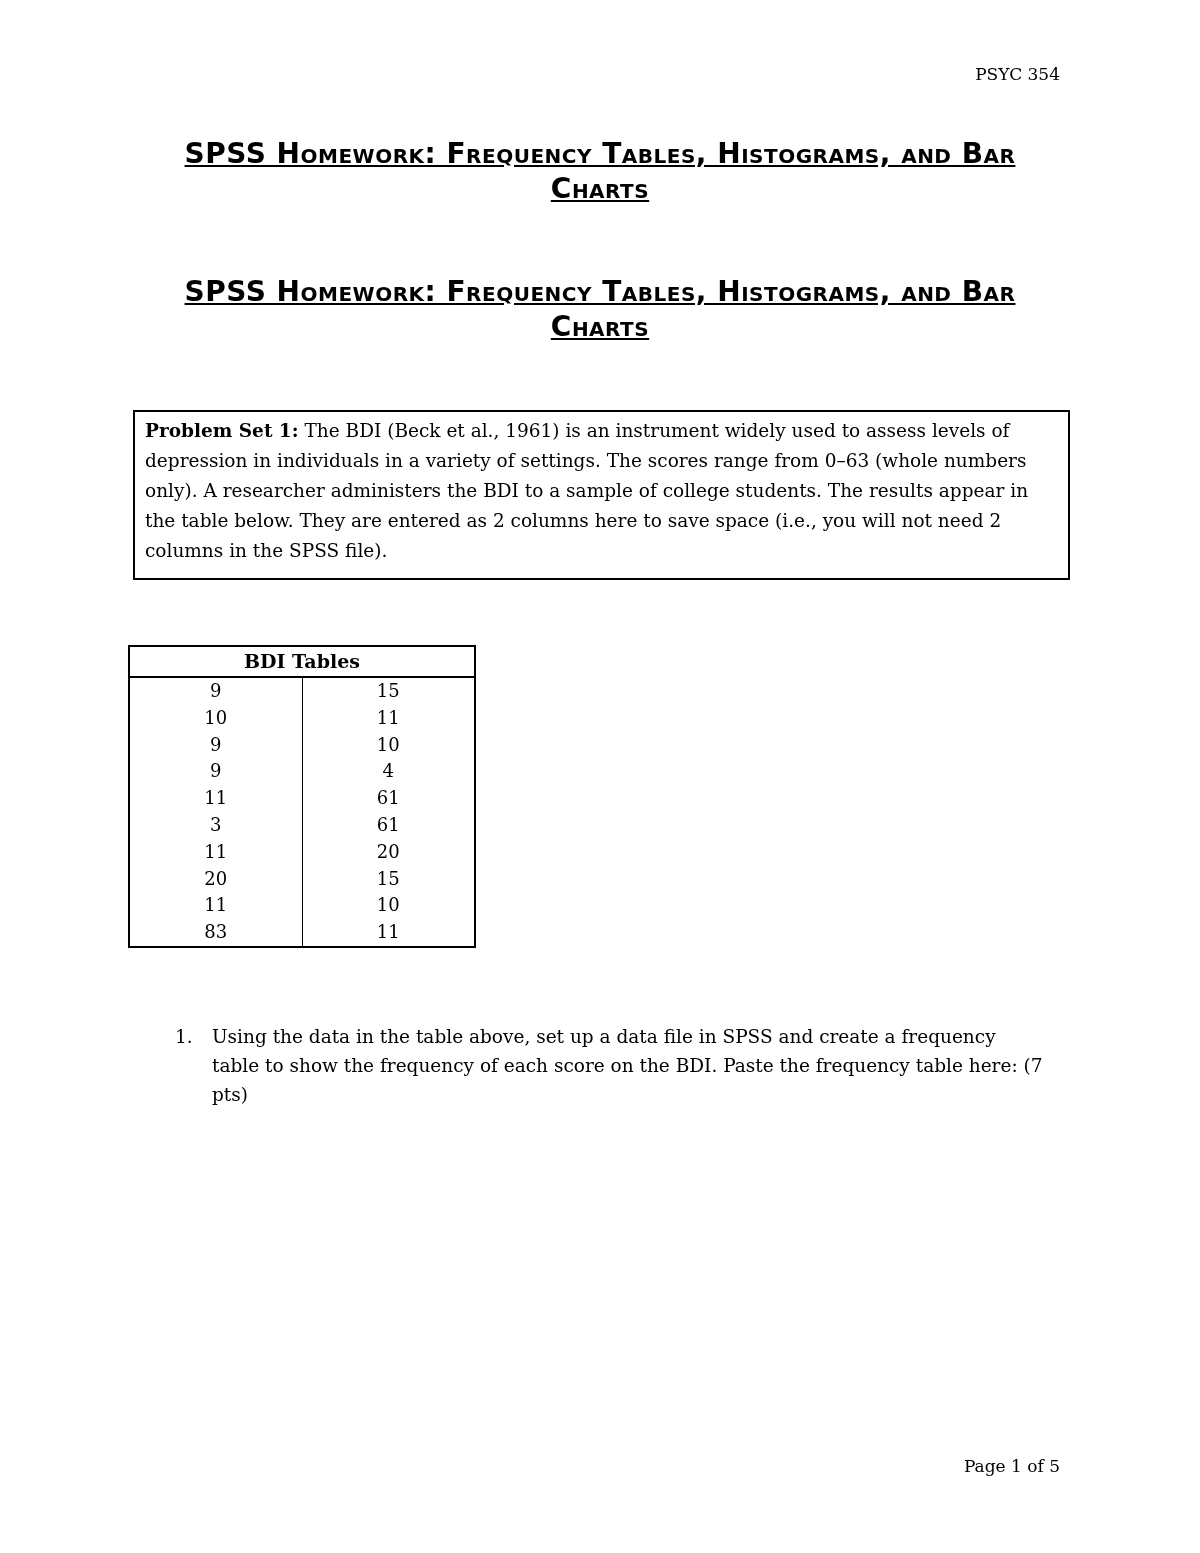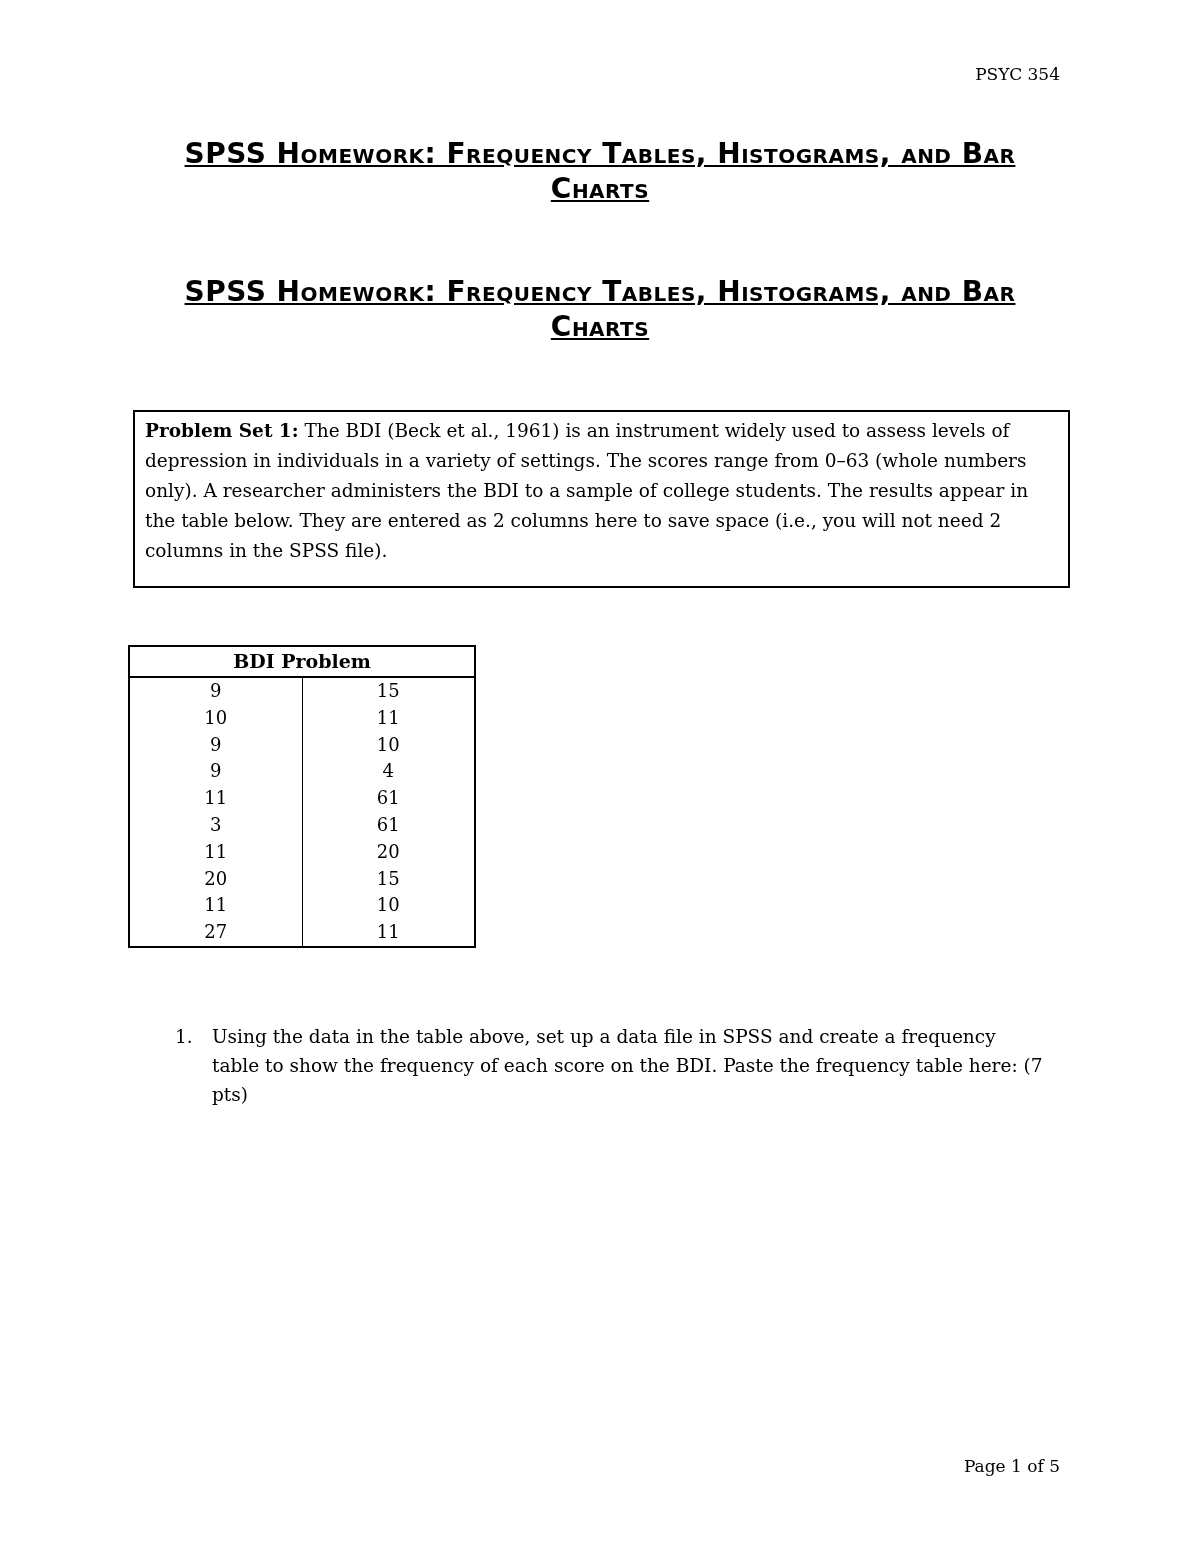--- a/index.html
+++ b/index.html
@@ -36,21 +36,21 @@
     text-decoration: underline;
   }
   .doc-title.first { top: 136px; }
   .doc-title.second { top: 274px; }
   .problem-box {
     position: absolute;
     top: 410px;
     left: 133px;
     width: 937px;
     border: 2px solid #000;
-    padding: 4px 10px 20px 10px;
+    padding: 4px 10px 12px 10px;
     font-size: 18.5px;
     line-height: 30px;
     color: #000;
   }
   .problem-box .bold { font-weight: bold; }
   .bdi-table {
     position: absolute;
     top: 645px;
     left: 128px;
     width: 348px;
@@ -115,21 +115,21 @@
   </div>
 
   <div class="problem-box">
     <span class="bold">Problem Set 1:</span>
     <span>The BDI (Beck et al., 1961) is an instrument widely used to assess levels of depression in individuals in a variety of settings. The scores range from 0–63 (whole numbers only). A researcher administers the BDI to a sample of college students. The results appear in the table below. They are entered as 2 columns here to save space (i.e., you will not need 2 columns in the SPSS file).</span>
   </div>
 
   <table class="bdi-table">
     <thead>
       <tr>
-        <th colspan="2">BDI Problem</th>
+        <th colspan="2">BDI Tables</th>
       </tr>
     </thead>
     <tbody>
       <tr>
         <td>9</td>
         <td>15</td>
       </tr>
       <tr>
         <td>10</td>
         <td>11</td>
@@ -156,21 +156,21 @@
       </tr>
       <tr>
         <td>20</td>
         <td>15</td>
       </tr>
       <tr>
         <td>11</td>
         <td>10</td>
       </tr>
       <tr>
-        <td>27</td>
+        <td>83</td>
         <td>11</td>
       </tr>
     </tbody>
   </table>
 
   <div class="question">
     <div class="num">1.</div>
     <div class="q-text">Using the data in the table above, set up a data file in SPSS and create a frequency table to show the frequency of each score on the BDI. Paste the frequency table here: (7 pts)</div>
   </div>
 

